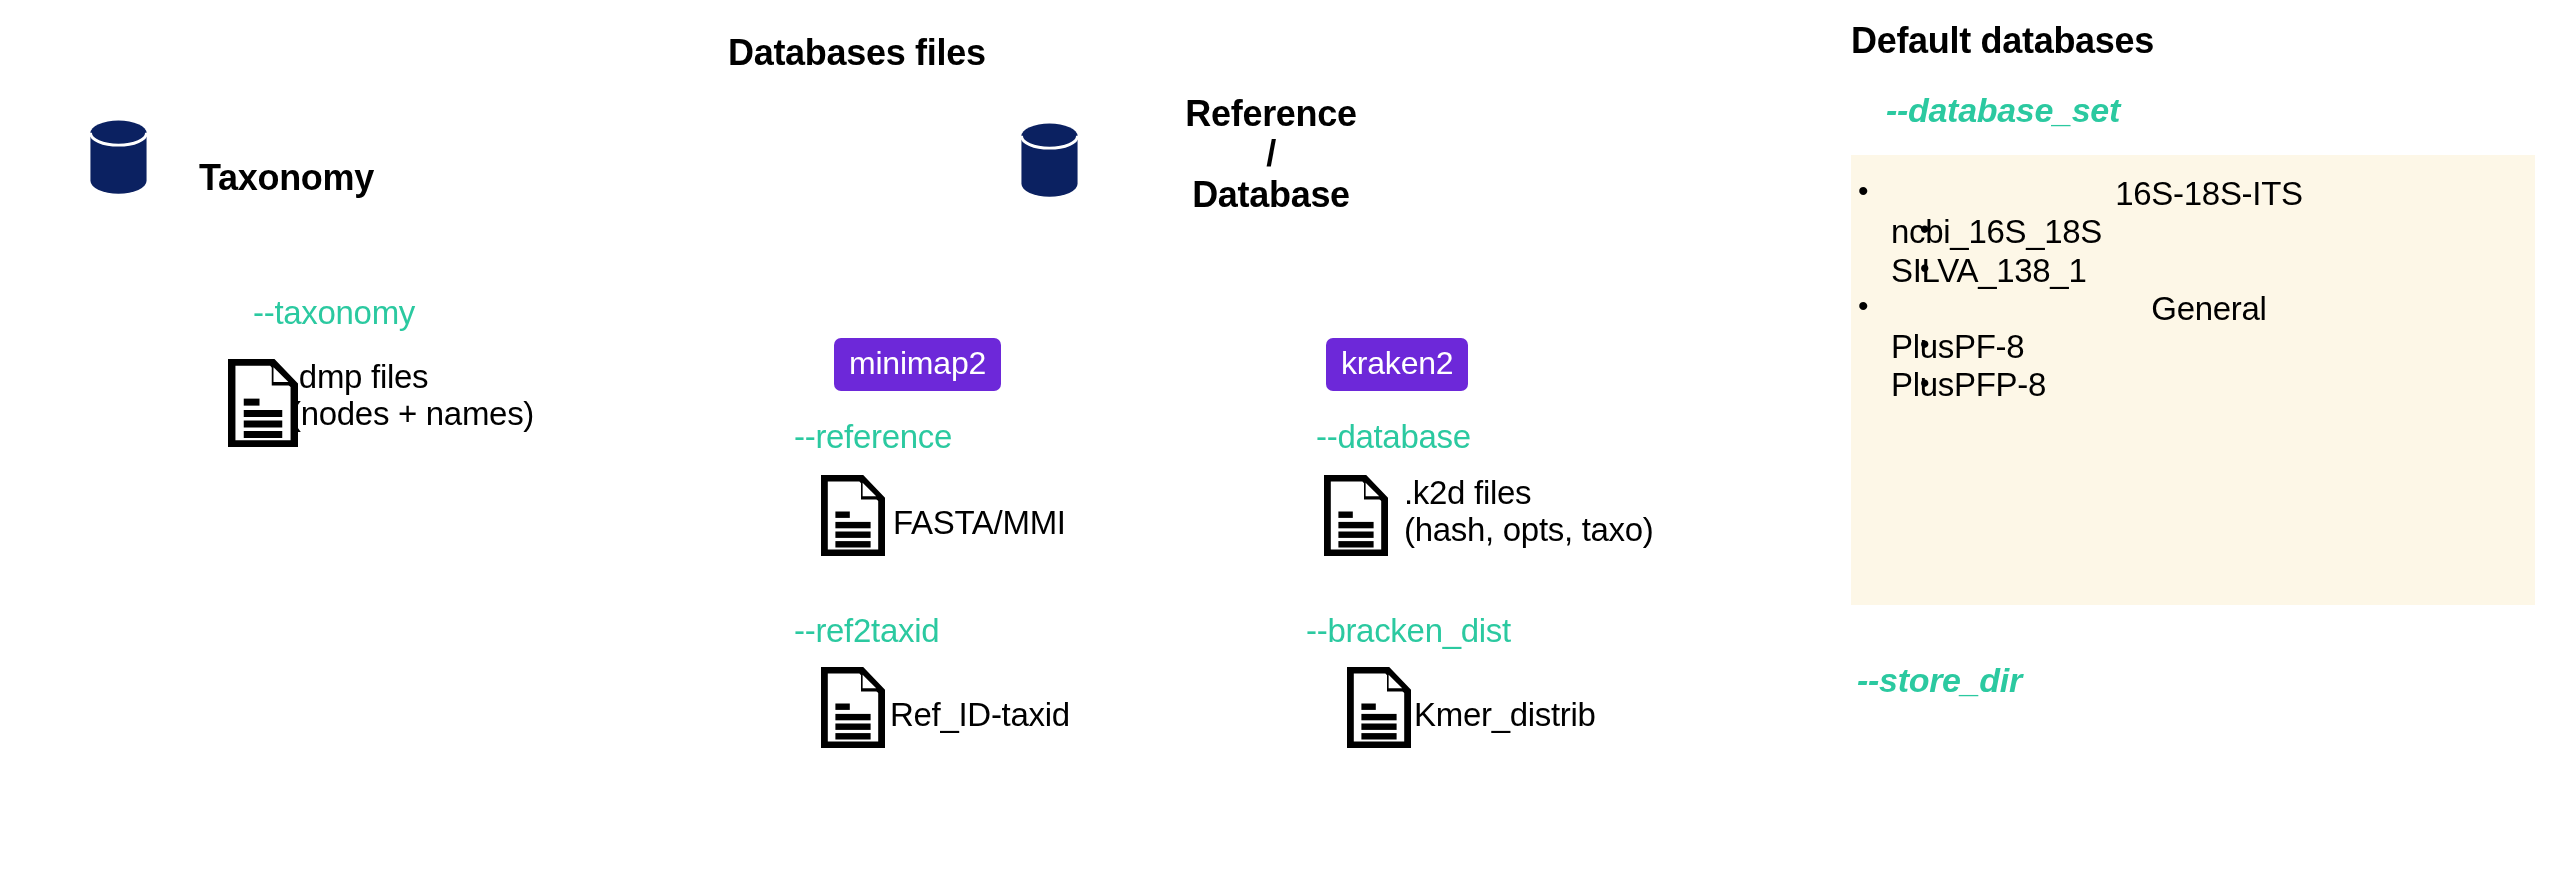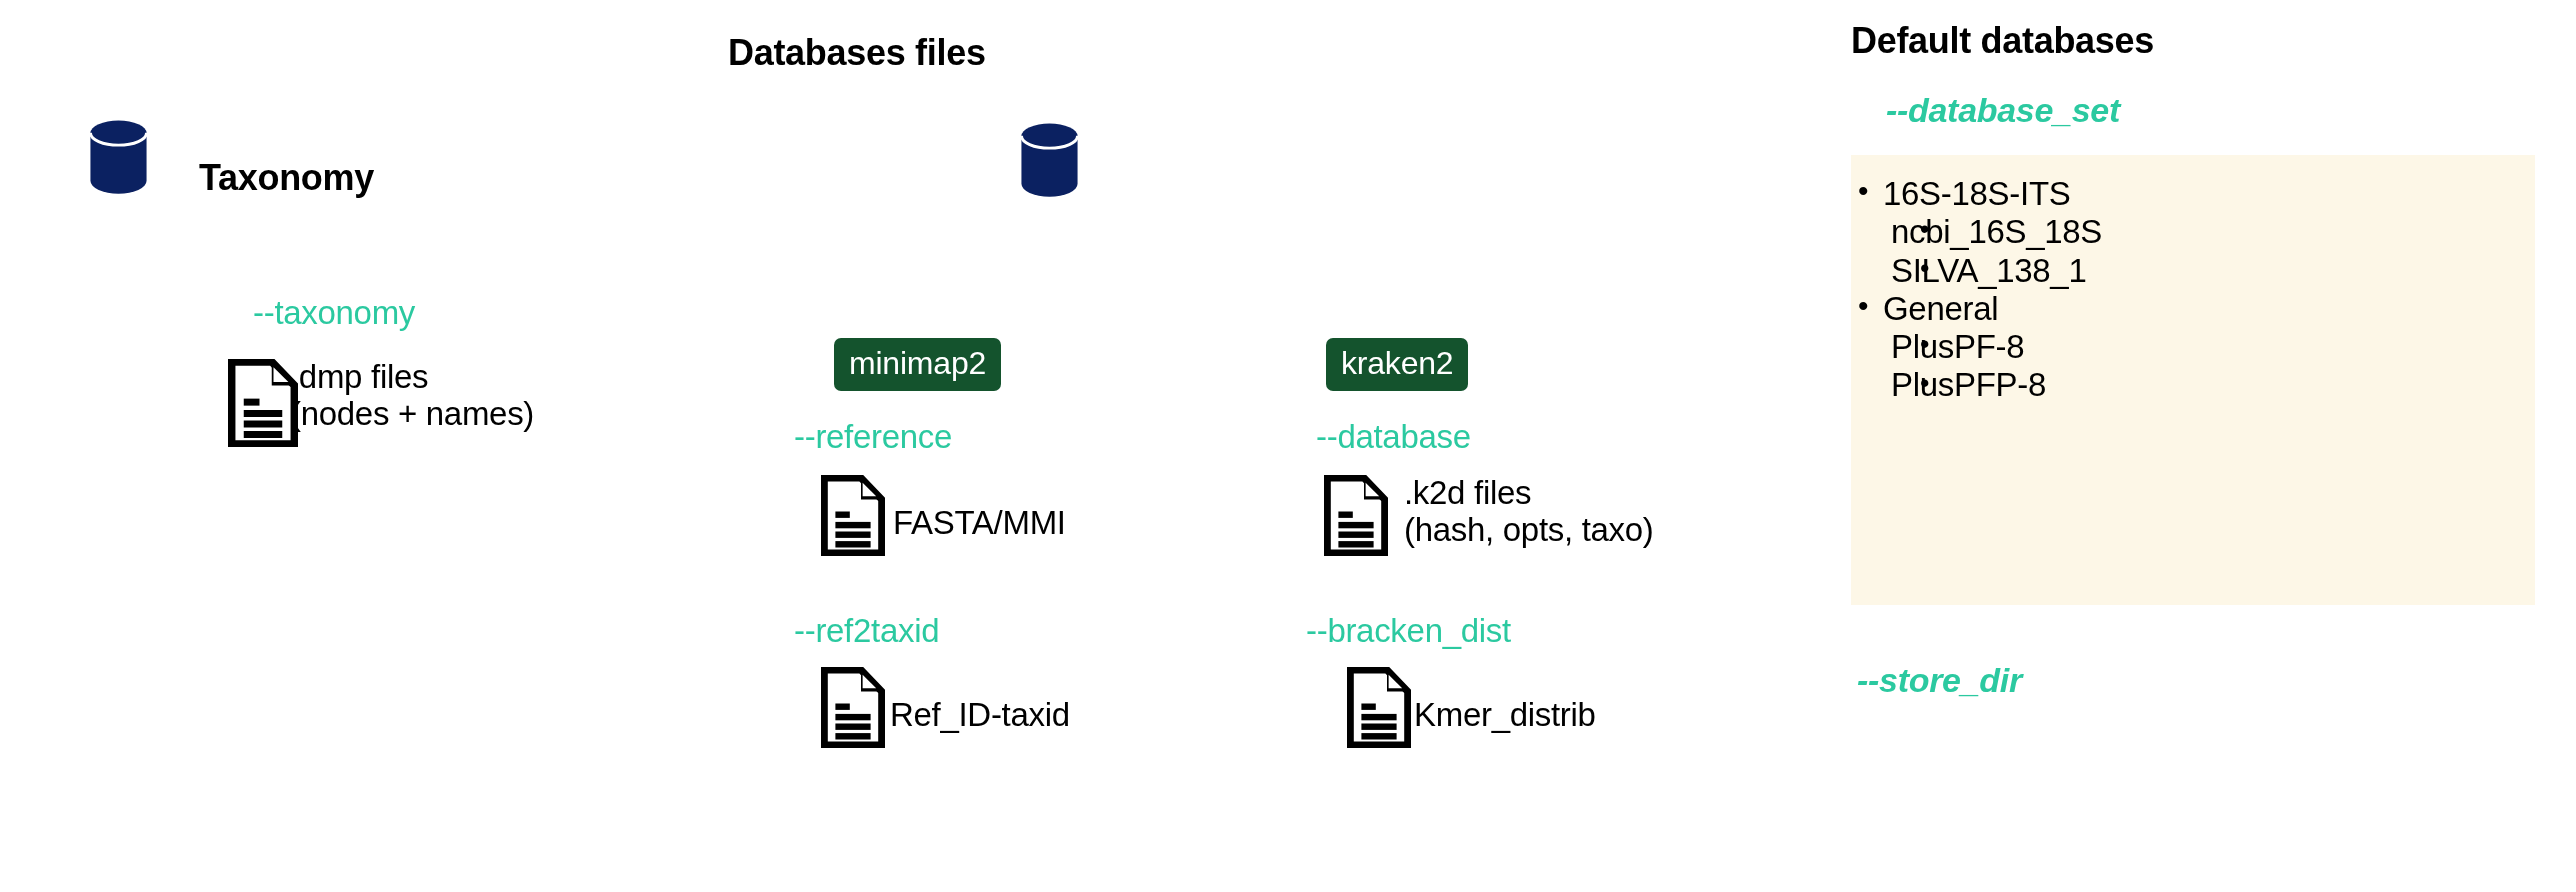--- a/index.html
+++ b/index.html
@@ -62,21 +62,21 @@
   .caption {
     color: #000000;
     font-size: 33px;
     line-height: 1.12;
     white-space: pre-line;
     letter-spacing: -0.3px;
   }
 
   
   .pill {
-    background: #14532d;
+    background: #6d28d9;
     color: #ffffff;
     border-radius: 7px;
     font-size: 32px;
     line-height: 1;
     padding: 9.4px 15px 11.7px 15px;
     display: inline-block;
     white-space: pre;
     letter-spacing: -0.2px;
   }
 
@@ -90,21 +90,21 @@
     list-style: none;
   }
   .panel-li {
     position: relative;
     font-size: 33px;
     line-height: 1.16;
     color: #000000;
     white-space: pre;
     letter-spacing: -0.3px;
   }
-  .panel-li.lvl1 { padding-left: 32px; }
+  .panel-li.lvl1 { padding-left: 32px; text-align: center; }
   .panel-li.lvl2 { padding-left: 40px; }
   .panel-li::before {
     content: "\2022";
     position: absolute;
     left: 7px;
     top: -1.2px;
     font-size: 30px;
   }
   .panel-li.lvl2::before { left: 69px; font-size: 27px; top: 1.2px; }
 
@@ -144,20 +144,23 @@
 
   <div class="abs heading" style="left:728px; top:34px;">Databases files</div>
 
   <div class="abs icon-wrap" style="left:1020px; top:123px;">
     <svg class="icon-svg" width="59" height="76" viewBox="0 0 100 130" aria-hidden="true">
       <path d="M2,22 L2,104 A48,22 0 0 0 98,104 L98,22 Z" fill="#0B2161"></path>
       <ellipse cx="50" cy="22" rx="48" ry="21" fill="#0B2161"></ellipse>
       <path d="M2,22 A48,21 0 0 0 98,22" fill="none" stroke="#ffffff" stroke-width="5"></path>
     </svg>
   </div>
+  <div class="abs node-title" style="left:1145px; top:94px; width:252px;">Reference
+/
+Database</div>
 
   <div class="abs" style="left:834px; top:338px;">
     <span class="pill">minimap2</span>
   </div>
 
   <div class="abs flag" style="left:794px; top:420px;">--reference</div>
   <div class="abs icon-wrap" style="left:821px; top:475px;">
     <svg class="icon-svg" width="64" height="81" viewBox="0 0 80 100" aria-hidden="true">
       <path d="M4,3 H50 L76,30 V97 H4 Z" fill="#ffffff" stroke="#000000" stroke-width="9"></path>
       <path d="M50,3 L50,30 L76,30 Z" fill="#000000"></path>

